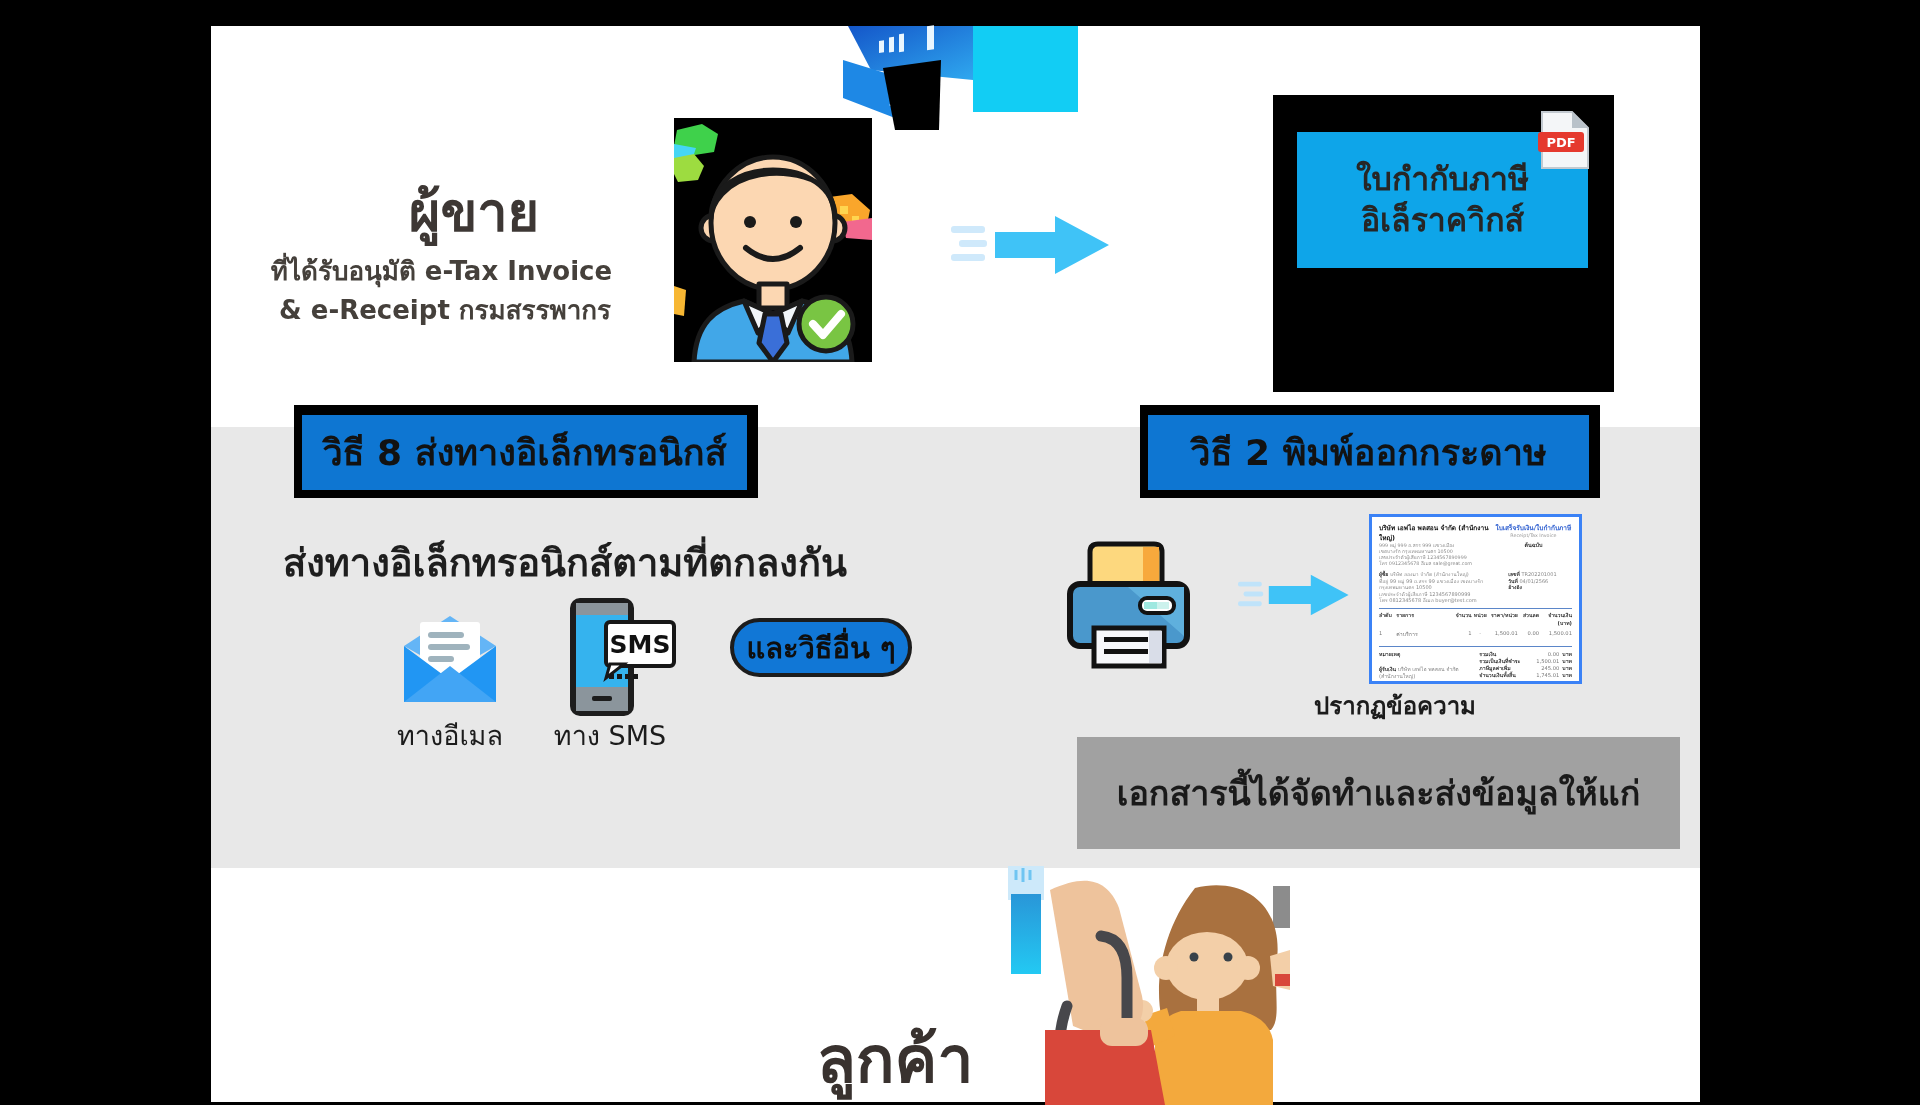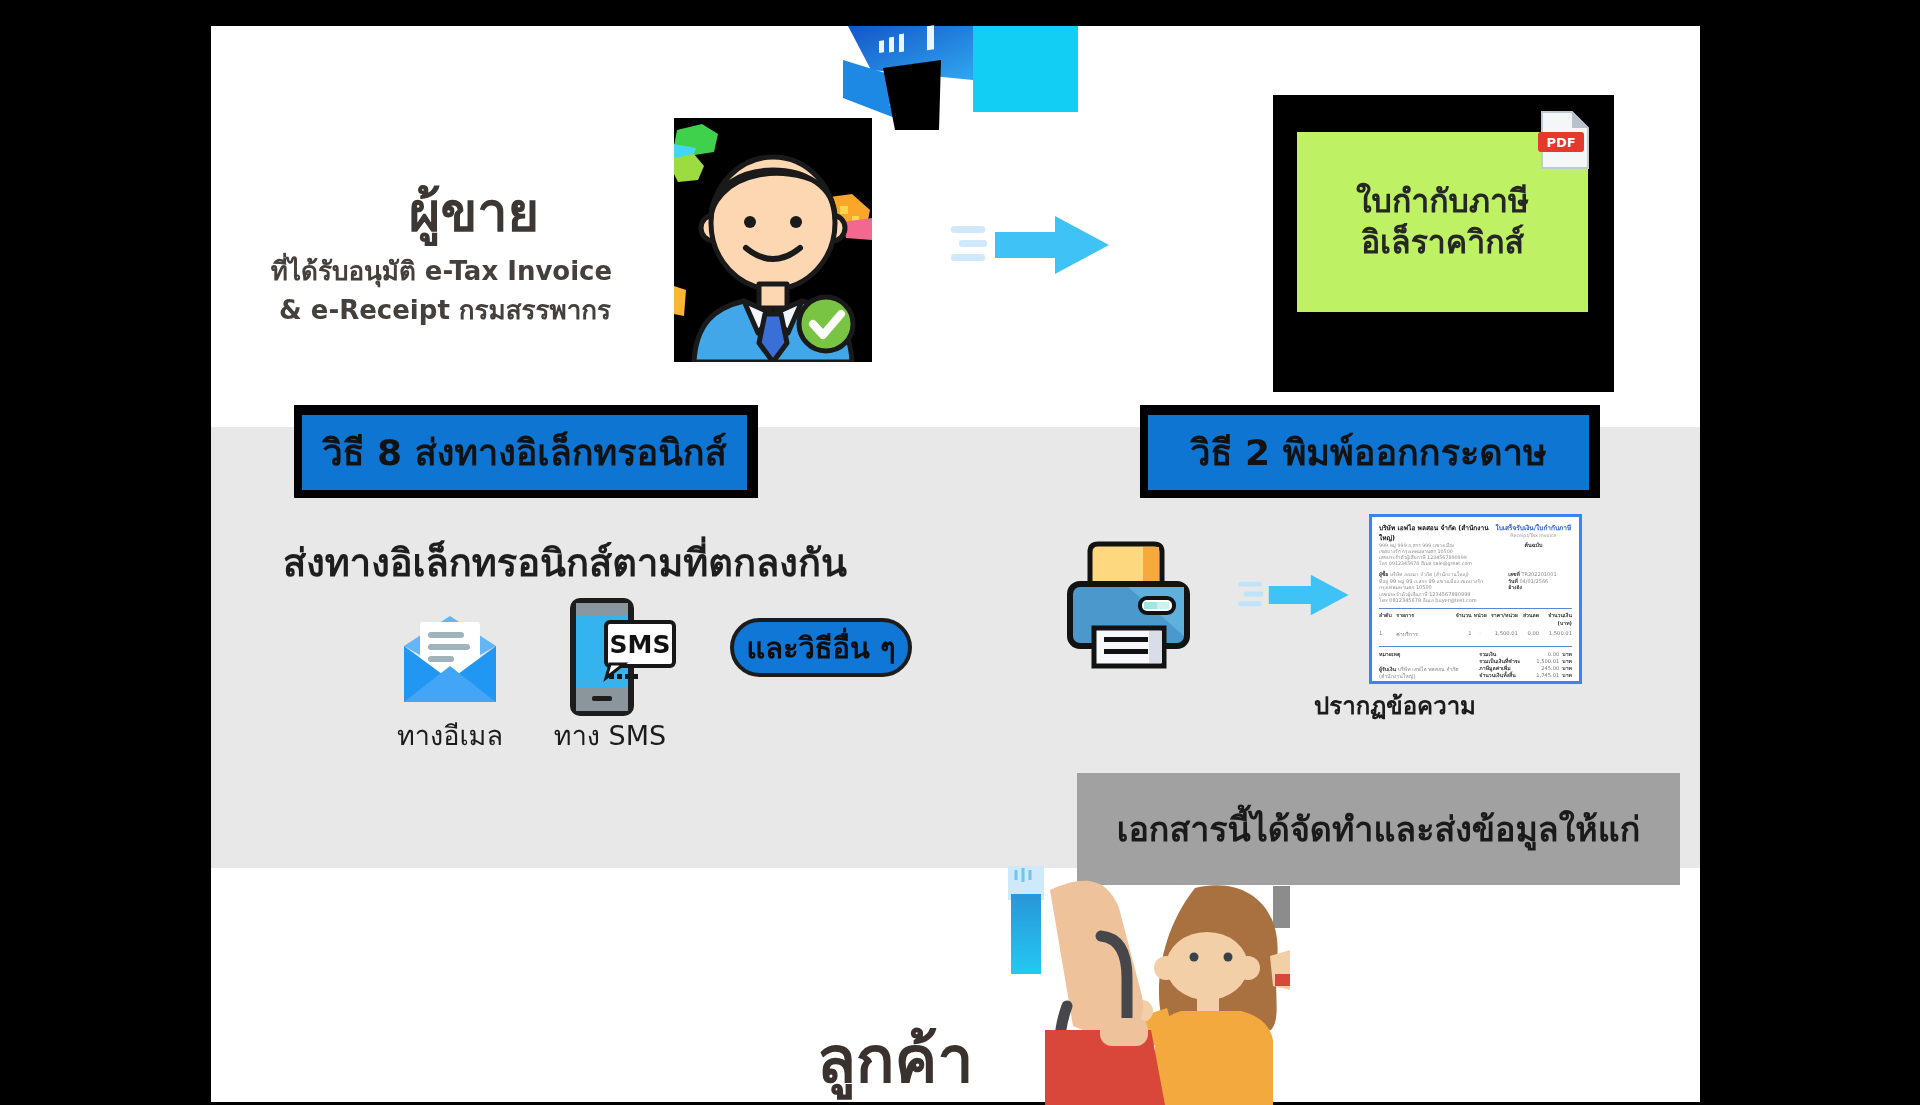--- a/index.html
+++ b/index.html
@@ -10,21 +10,21 @@
   #band{left:211px;top:427px;width:1489px;height:441px;background:#e8e8e8;}
 
   
   .blackbox{background:#ffffff;color:#45403b;display:flex;align-items:center;justify-content:center;font-weight:700;}
   #seller-title{left:393px;top:173px;width:162px;height:77px;font-size:54px;color:#3d3734;}
   #seller-sub1{left:263px;top:249px;width:357px;height:42px;font-size:26px;}
   #seller-sub2{left:271px;top:292px;width:348px;height:35px;font-size:26px;}
 
   
   #doc-frame{left:1273px;top:95px;width:341px;height:297px;background:#000;}
-  #doc-inner{left:1297px;top:132px;width:291px;height:180px;background:#bef264;
+  #doc-inner{left:1297px;top:132px;width:291px;height:136px;background:#0ea5e9;
              display:flex;flex-direction:column;align-items:center;justify-content:center;}
   #doc-inner div{font-size:32px;font-weight:700;color:#262626;line-height:41px;}
 
   
   .banner{background:#000;}
   .banner .inner{position:absolute;left:8px;top:10px;right:11px;bottom:8px;background:#0e76d2;
                  display:flex;align-items:center;justify-content:center;
                  font-weight:700;font-size:36px;color:#121212;white-space:nowrap;}
   #banner1{left:294px;top:405px;width:464px;height:93px;}
   #banner2{left:1140px;top:405px;width:460px;height:93px;}
@@ -35,21 +35,21 @@
   #email-label{left:382px;top:714px;width:136px;}
   #sms-label{left:540px;top:714px;width:140px;}
 
   #other-pill{left:730px;top:618px;width:182px;height:59px;background:#1177d6;border:4px solid #1c1c1c;
               border-radius:34px;display:flex;align-items:center;justify-content:center;
               font-size:29px;font-weight:700;color:#0e0e0e;box-sizing:border-box;white-space:nowrap;}
 
   #appears-text{left:1270px;top:686px;width:250px;text-align:center;font-size:24px;font-weight:700;color:#1c1c1c;}
 
   #notice-box{left:1077px;top:737px;width:603px;height:112px;background:#a1a1a1;
-              display:flex;flex-direction:column;align-items:center;justify-content:center;margin-top:36px;}
+              display:flex;flex-direction:column;align-items:center;justify-content:center;}
   #notice-box div{font-size:34px;font-weight:700;color:#1a1a1a;line-height:47px;white-space:nowrap;}
 
   #customer-label{left:780px;top:1008px;width:230px;text-align:center;font-size:64px;font-weight:700;color:#39322f;}
 
   
   #receipt{left:1369px;top:514px;width:213px;height:170px;background:#fff;border:3px solid #3b82f6;
            box-sizing:border-box;padding:6px 7px;overflow:hidden;}
   #receipt .row{display:flex;justify-content:space-between;}
   .r-company{font-size:6.5px;font-weight:700;color:#111;}
   .r-small{font-size:4.8px;color:#8a8a8a;line-height:6px;}

